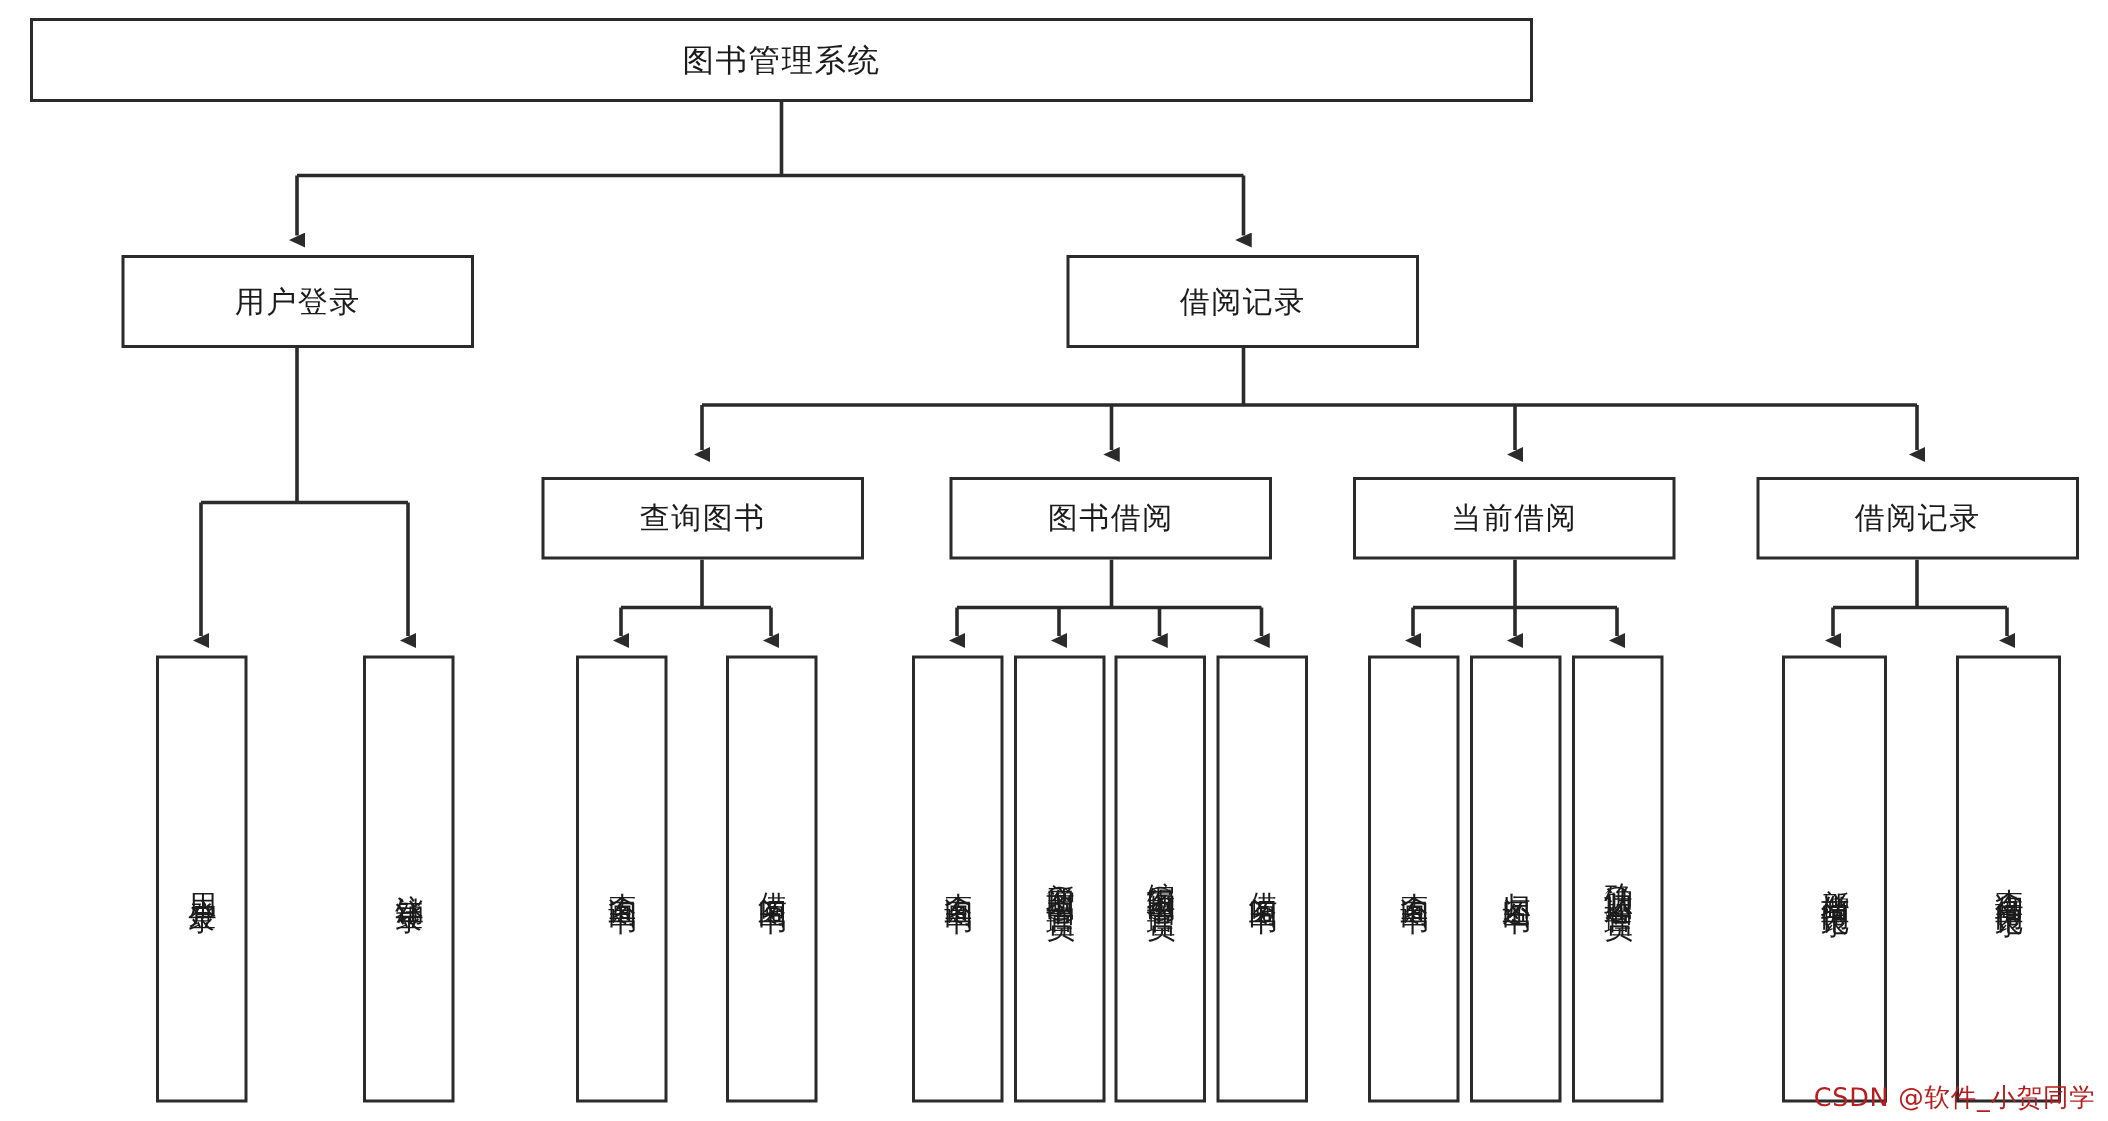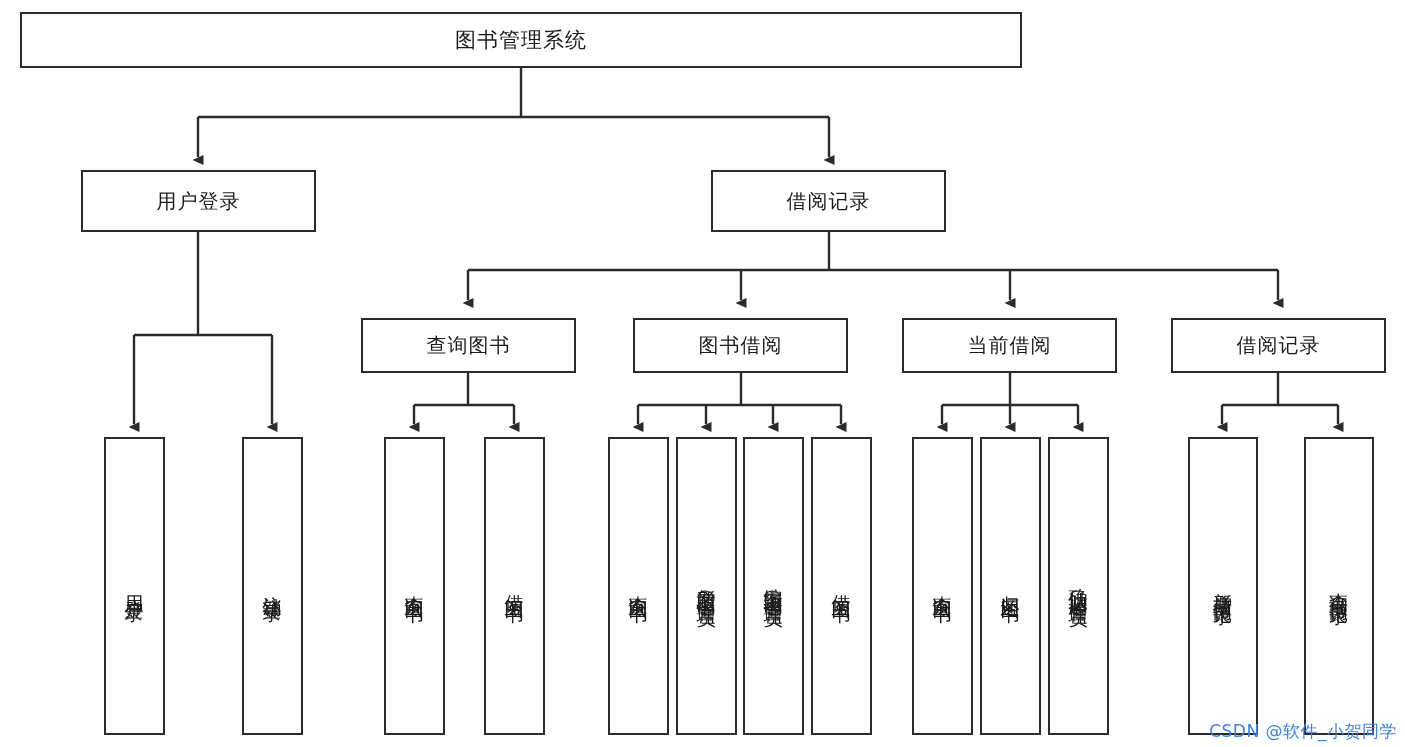--- a/index.html
+++ b/index.html
@@ -57,21 +57,21 @@
     text-orientation: upright;
     letter-spacing: 3px;
     line-height: 1.1;
     max-height: 100%;
   }
   .watermark {
     position: absolute;
     right: 8px;
     bottom: 4px;
     font-size: 17px;
-    color: #3b82f6;
+    color: #b91c1c;
     letter-spacing: 0.5px;
     z-index: 3;
     white-space: nowrap;
   }
 </style>
 </head>
 <body>
 
 <div id="canvas">
 

